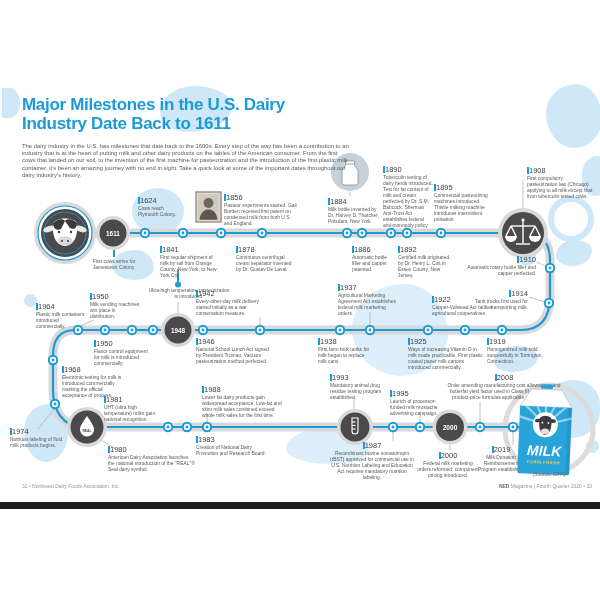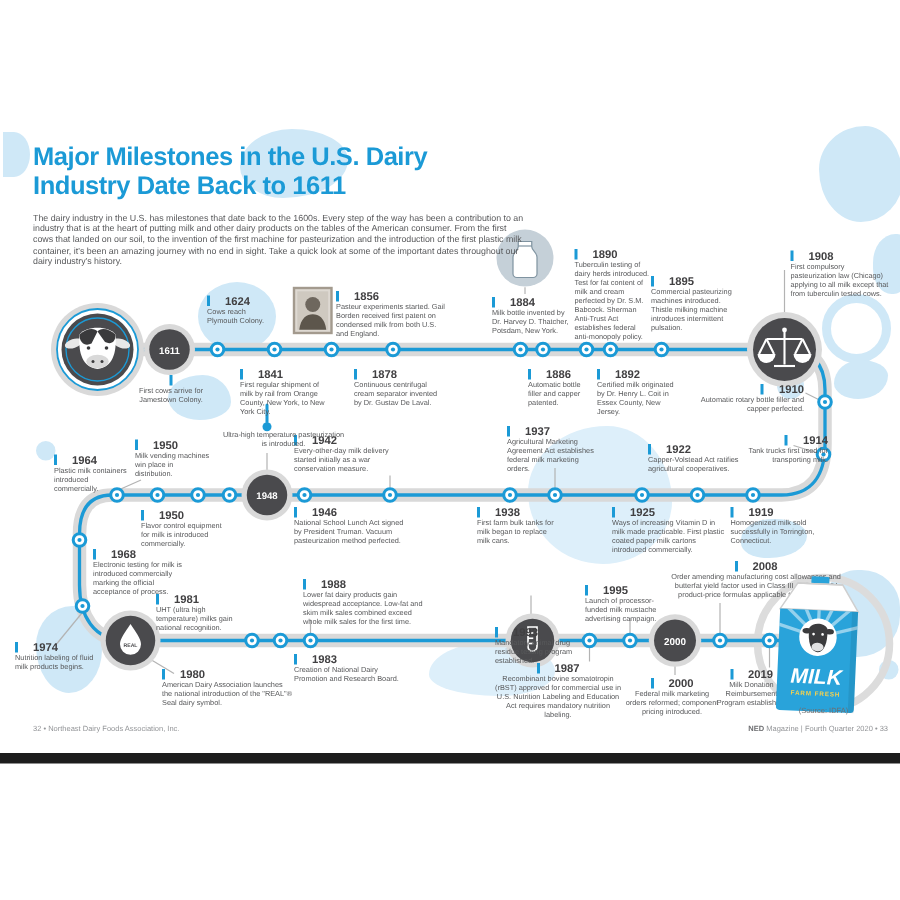--- a/index.html
+++ b/index.html
@@ -4,21 +4,21 @@
 <style>
   html,body{margin:0;padding:0;}
   body{width:600px;height:600px;background:#ffffff;font-family:"Liberation Sans",sans-serif;overflow:hidden;position:relative;}
   #canvas{position:absolute;left:0;top:0;width:600px;height:600px;background:#fff;}
   .blob{position:absolute;background:#cfe8f7;z-index:0;}
   .blob.lt{background:#ddeffa;}
   #title{position:absolute;left:22px;top:95px;z-index:2;color:#1b9ad6;font-weight:bold;font-size:17px;line-height:1.12;letter-spacing:-0.3px;}
   #intro{position:absolute;left:22px;top:143px;width:330px;z-index:2;color:#58595b;font-size:5.9px;line-height:1.22;}
   #labels{position:absolute;left:0;top:0;width:600px;height:600px;z-index:2;pointer-events:none;}
   .ms{position:absolute;}
-  .ms-year{font-size:7.5px;font-weight:bold;color:#414042;line-height:1;margin-bottom:1.5px;display:flex;align-items:center;gap:10px;text-align:center;}
+  .ms-year{font-size:7.5px;font-weight:normal;color:#414042;line-height:1;margin-bottom:1.5px;display:flex;align-items:center;gap:0;text-align:center;}
   .a-center .ms-year{justify-content:center;}
   .a-right .ms-year{justify-content:flex-end;}
   .a-center{text-align:center;}
   .a-right{text-align:right;}
   .tick{display:inline-block;width:2px;height:7px;background:#1b9ad6;}
   .tick-c{width:2px;height:7px;background:#1b9ad6;margin:0 auto 2px auto;}
   .ms-text{font-size:4.9px;color:#58595b;line-height:1.22;}
   #track{position:absolute;left:0;top:0;z-index:1;}
   #carton{position:absolute;left:513px;top:383px;z-index:3;transform:rotate(2.5deg);}
   #source-note{position:absolute;left:506px;top:471px;width:86px;text-align:center;font-size:5px;color:#6d6e71;z-index:3;}
@@ -317,21 +317,21 @@
         </div>
         <div class="ms-text">First compulsory pasteurization law (Chicago) applying to all milk except that from tuberculin tested cows.</div>
       </div>
       <div class="ms a-right" style="left: 466px; top: 256px; width: 70px;">
         <div class="ms-year">
           <span class="tick"></span>
           <span>1910</span>
         </div>
         <div class="ms-text">Automatic rotary bottle filler and capper perfected.</div>
       </div>
-      <div class="ms a-right" style="left: 480px; top: 290px; width: 72px;">
+      <div class="ms a-right" style="left: 456px; top: 290px; width: 72px;">
         <div class="ms-year">
           <span class="tick"></span>
           <span>1914</span>
         </div>
         <div class="ms-text">Tank trucks first used for transporting milk.</div>
       </div>
       <div class="ms" style="left: 487px; top: 338px; width: 56px;">
         <div class="ms-year">
           <span class="tick"></span>
           <span>1919</span>
@@ -439,21 +439,21 @@
         </div>
         <div class="ms-text">Creation of National Dairy Promotion and Research Board.</div>
       </div>
       <div class="ms" style="left: 202px; top: 386px; width: 86px;">
         <div class="ms-year">
           <span class="tick"></span>
           <span>1988</span>
         </div>
         <div class="ms-text">Lower fat dairy products gain widespread acceptance. Low-fat and skim milk sales combined exceed whole milk sales for the first time.</div>
       </div>
-      <div class="ms" style="left: 330px; top: 374px; width: 62px; margin-top: 44px;">
+      <div class="ms" style="left: 330px; top: 374px; width: 62px;">
         <div class="ms-year">
           <span class="tick"></span>
           <span>1993</span>
         </div>
         <div class="ms-text">Mandatory animal drug residue testing program established.</div>
       </div>
       <div class="ms a-center" style="left: 328px; top: 442px; width: 88px;">
         <div class="ms-year">
           <span class="tick"></span>
           <span>1987</span>

